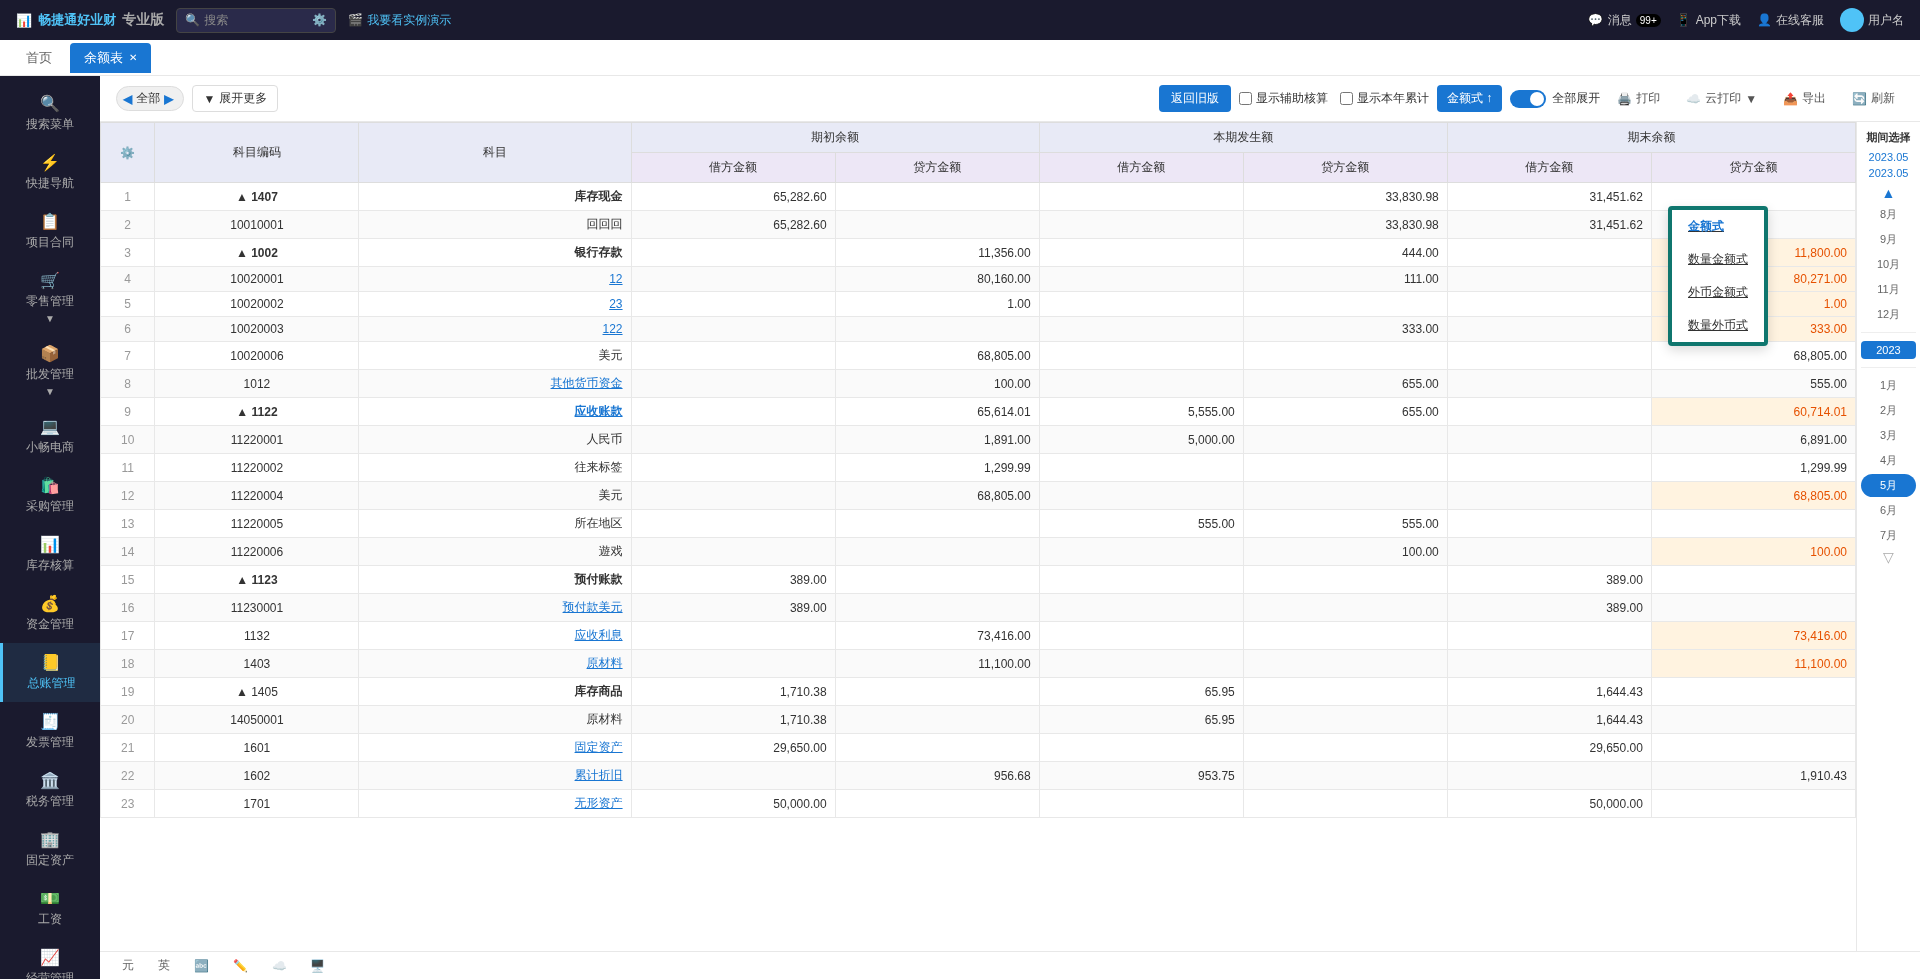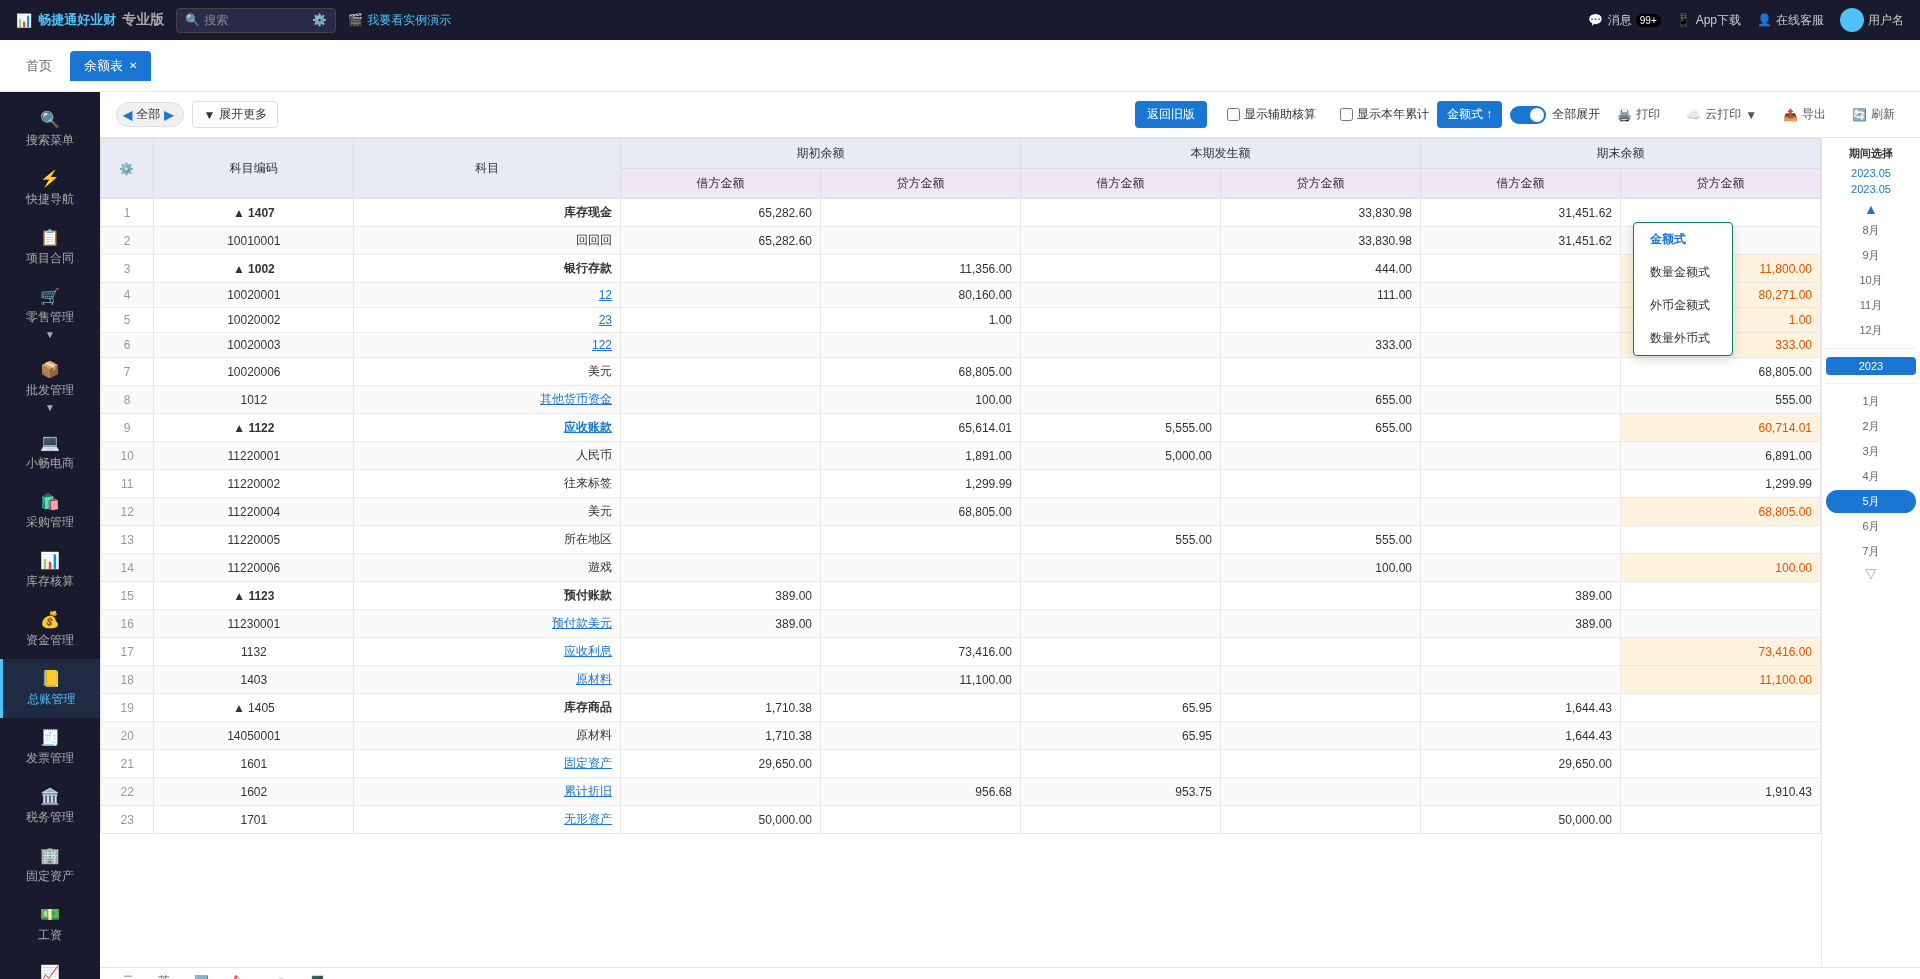--- a/index.html
+++ b/index.html
@@ -20,21 +20,21 @@
     .logo-badge { font-size: 14px; color: #aaa; }
     .search-bar { background: #2a2a4a; border: 1px solid #444; border-radius: 4px; padding: 3px 8px; color: #ccc; font-size: 12px; width: 160px; display: flex; align-items: center; gap: 4px; }
     .top-header-right { display: flex; align-items: center; gap: 16px; font-size: 12px; }
     .top-btn { display: flex; align-items: center; gap: 4px; cursor: pointer; color: #ccc; }
     .badge { background: #000000; color: #fff; border-radius: 8px; padding: 1px 4px; font-size: 10px; }
     .demo-link { color: #4fc3f7; cursor: pointer; display: flex; align-items: center; gap: 4px; }
     .avatar { width: 24px; height: 24px; border-radius: 50%; background: #4fc3f7; display: inline-block; }
 
     
     .tab-bar {
-      height: 52px;
+      height: 36px;
       background: #fff;
       border-bottom: 1px solid #e8e8e8;
       display: flex;
       align-items: center;
       padding: 0 12px;
       gap: 4px;
     }
     .tab-item { padding: 6px 14px; cursor: pointer; font-size: 13px; color: #666; border-radius: 4px 4px 0 0; display: flex; align-items: center; gap: 6px; }
     .tab-item.active { background: #1976d2; color: #fff; }
     .tab-close { font-size: 10px; color: #999; cursor: pointer; }
@@ -79,21 +79,21 @@
       gap: 8px;
       border-bottom: 1px solid #e8e8e8;
       flex-wrap: wrap;
     }
     .breadcrumb-nav { display: flex; align-items: center; gap: 4px; background: #f0f0f0; border: 1px solid #ddd; border-radius: 16px; padding: 3px 10px 3px 6px; }
     .breadcrumb-arrow { color: #1976d2; font-weight: bold; cursor: pointer; }
     .expand-btn { display: flex; align-items: center; gap: 4px; border: 1px solid #ddd; border-radius: 4px; padding: 4px 10px; cursor: pointer; background: #fff; }
     .toolbar-right { margin-left: auto; display: flex; align-items: center; gap: 8px; }
     .btn-return { background: #1976d2; color: #fff; border: none; border-radius: 4px; padding: 5px 12px; cursor: pointer; font-size: 12px; }
     .checkbox-group { display: flex; align-items: center; gap: 12px; }
-    .checkbox-item { display: flex; align-items: center; gap: 4px; cursor: pointer; font-size: 12px; margin-left: 12px; }
+    .checkbox-item { display: flex; align-items: center; gap: 4px; cursor: pointer; font-size: 12px; }
     .btn-mode { background: #1976d2; color: #fff; border: none; border-radius: 4px; padding: 5px 10px; cursor: pointer; font-size: 12px; display: flex; align-items: center; gap: 4px; }
     .toggle-switch { display: flex; align-items: center; gap: 6px; }
     .toggle { width: 36px; height: 18px; background: #1976d2; border-radius: 9px; cursor: pointer; position: relative; }
     .toggle::after { content: ''; width: 14px; height: 14px; background: #fff; border-radius: 50%; position: absolute; right: 2px; top: 2px; }
     .btn-icon { display: flex; align-items: center; gap: 4px; padding: 5px 8px; cursor: pointer; color: #555; font-size: 12px; border: 1px solid transparent; border-radius: 4px; }
 
     
     .table-container { flex: 1; overflow: auto; padding: 0; background: #fff; position: relative; }
     table { width: 100%; border-collapse: collapse; font-size: 12px; }
     thead th {
@@ -126,21 +126,21 @@
     .gear-cell { text-align: center; }
 
     
     .col-settings { width: 32px; }
     .col-code { width: 120px; }
     .col-subject { width: 160px; }
     .col-amount { width: 120px; }
 
     
     .right-panel {
-      width: 99px;
+      width: 64px;
       background: #fff;
       border-left: 1px solid #e8e8e8;
       display: flex;
       flex-direction: column;
       align-items: center;
       padding: 8px 4px;
       font-size: 11px;
       color: #666;
       gap: 2px;
       overflow-y: auto;
@@ -151,25 +151,26 @@
     .period-item.current-year { background: #1976d2; color: #fff; border-radius: 4px; padding: 3px 6px; margin: 2px 0; }
     .period-nav { color: #1976d2; font-size: 14px; cursor: pointer; text-align: center; }
     .period-separator { border-top: 1px solid #eee; width: 100%; margin: 4px 0; }
 
     
     .dropdown-overlay {
       position: absolute;
       top: 84px;
       right: 88px;
       background: #fff;
-      border: 1px solid #0f766e;
+      border: 4px solid #0f766e;
       border-radius: 4px;
       box-shadow: 0 4px 12px rgba(0,0,0,0.15);
       z-index: 100;
       min-width: 100px;
+      text-decoration: underline;
     }
     .dropdown-item {
       padding: 8px 16px;
       cursor: pointer;
       font-size: 12px;
       color: #333;
     }
     .dropdown-item.selected { color: #1976d2; font-weight: bold; }
 
     

